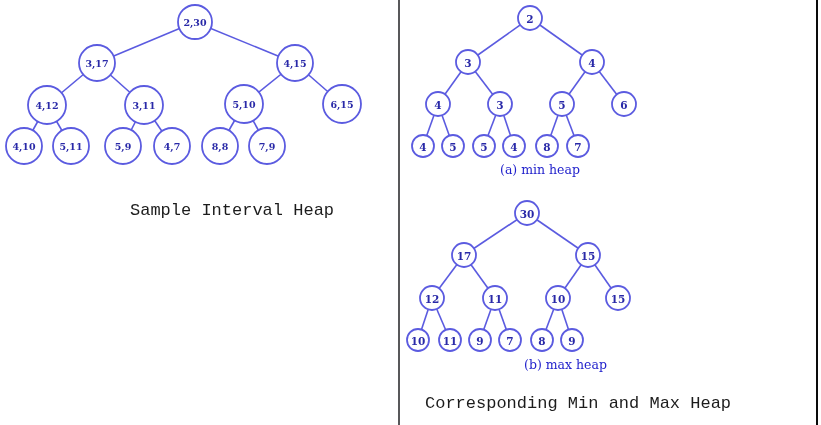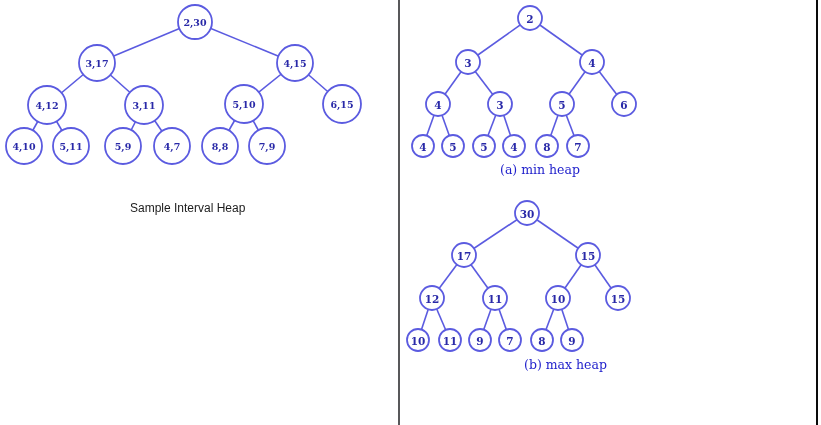--- a/index.html
+++ b/index.html
@@ -16,22 +16,22 @@
     left: 0; top: 0;
     width: 821px; height: 425px;
   }
   .vline {
     position: absolute;
     top: 0;
     height: 425px;
   }
   .caption-black {
     position: absolute;
-    font-family: Liberation Sans, sans-serif;
-    font-size: 12px;
+    font-family: Liberation Mono, monospace;
+    font-size: 17px;
     color: #1c1c1c;
     white-space: nowrap;
   }
   .caption-blue {
     position: absolute;
     font-family: "DejaVu Serif", serif;
     font-size: 12.5px;
     color: #2222cc;
     white-space: nowrap;
   }
@@ -165,13 +165,14 @@
 
   <div class="vline" style="left: 398px; width: 1.5px; background: rgb(88, 88, 90);"></div>
   <div class="vline" style="left: 816px; width: 2px; background: rgb(10, 10, 10);"></div>
 
   <div class="caption-black" style="left: 130px; top: 201px;">Sample Interval Heap</div>
 
   <div class="caption-blue" style="left: 500px; top: 162px; text-align: right;">(a) min heap</div>
 
   <div class="caption-blue" style="left: 524px; top: 357px;">(b) max heap</div>
 
+  <div class="caption-black" style="left: 425px; top: 394px;">Corresponding Min and Max Heap</div>
 </div>
 
 </body></html>

